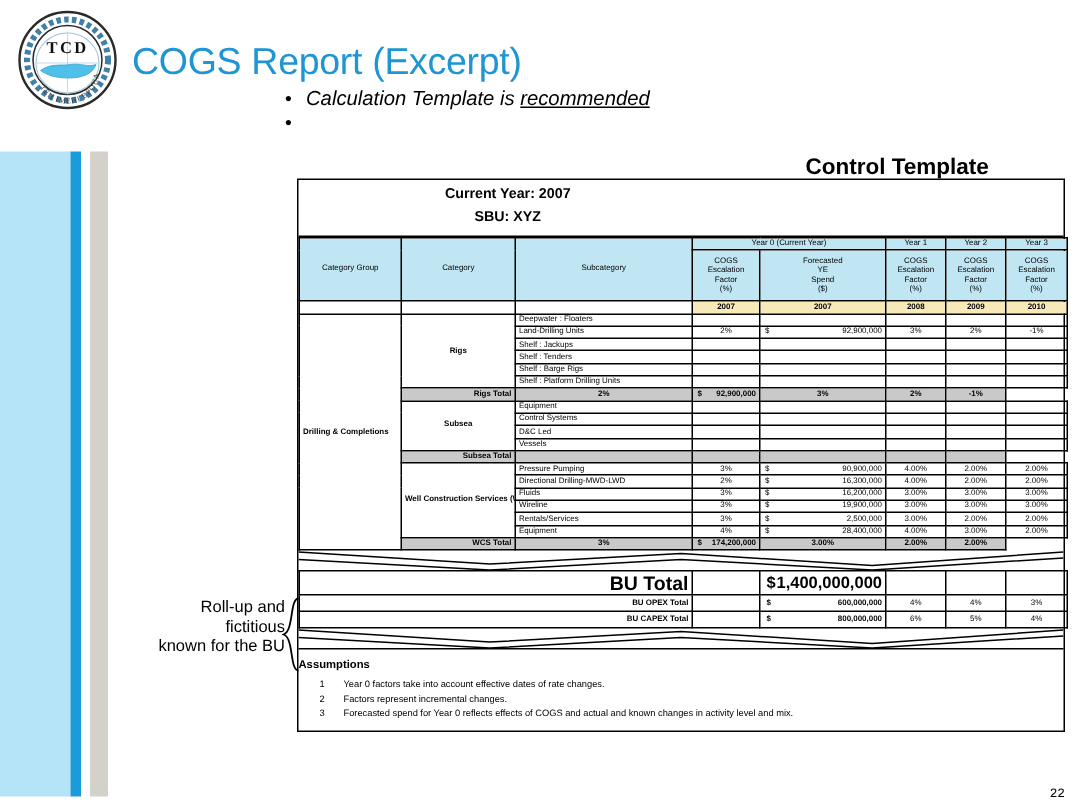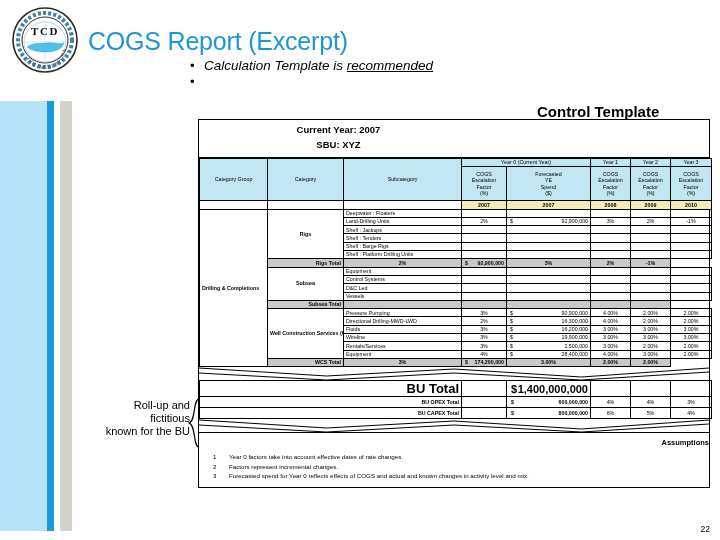--- a/index.html
+++ b/index.html
@@ -88,33 +88,33 @@
   table.bu td{border:0.8px solid #000;font-size:5.3px;height:11px;padding:0 2px;box-sizing:border-box;white-space:nowrap;}
   td.bu-lbl{text-align:right;font-weight:bold;}
   td.bu-lbl.big{font-size:13px;}
   td.bu-money{text-align:right;padding-right:6px;position:relative;font-weight:bold;}
   td.bu-money .dollar{position:absolute;left:4px;}
   td.bu-money.big{font-size:11px;}
   td.bu-num{text-align:center;}
 
   
   #assumptions-box{border-top:1.2px solid #000;padding:5px 0 6px 0;}
-  #assumptions-title{text-align:right;font-weight:bold;font-size:7.5px;margin-bottom:5px;}
+  #assumptions-title{text-align:left;font-weight:bold;font-size:7.5px;margin-bottom:5px;}
   .assume-row{display:flex;font-size:6.2px;line-height:9.5px;padding-left:14px;}
   .assume-row .an{width:16px;}
 
   
   #annotation{
     position:absolute;left:78px;top:399px;width:112px;
     font-size:11px;line-height:13px;text-align:right;
   }
   #brace{position:absolute;left:188px;top:398px;width:12px;height:50px;}
 
   
-  #slide-number{position:absolute;right:10px;bottom:6px;font-size:8.5px;}
+  #slide-number{position:absolute;right:10px;bottom:6px;font-size:8.5px;font-family:Liberation Mono, monospace;}
 </style>
 </head>
 <body>
 
 <div id="band-lightblue"></div>
 <div id="band-blue"></div>
 <div id="band-grey"></div>
 
 <div id="logo">
   <svg width="68" height="68" viewBox="0 0 68 68">

